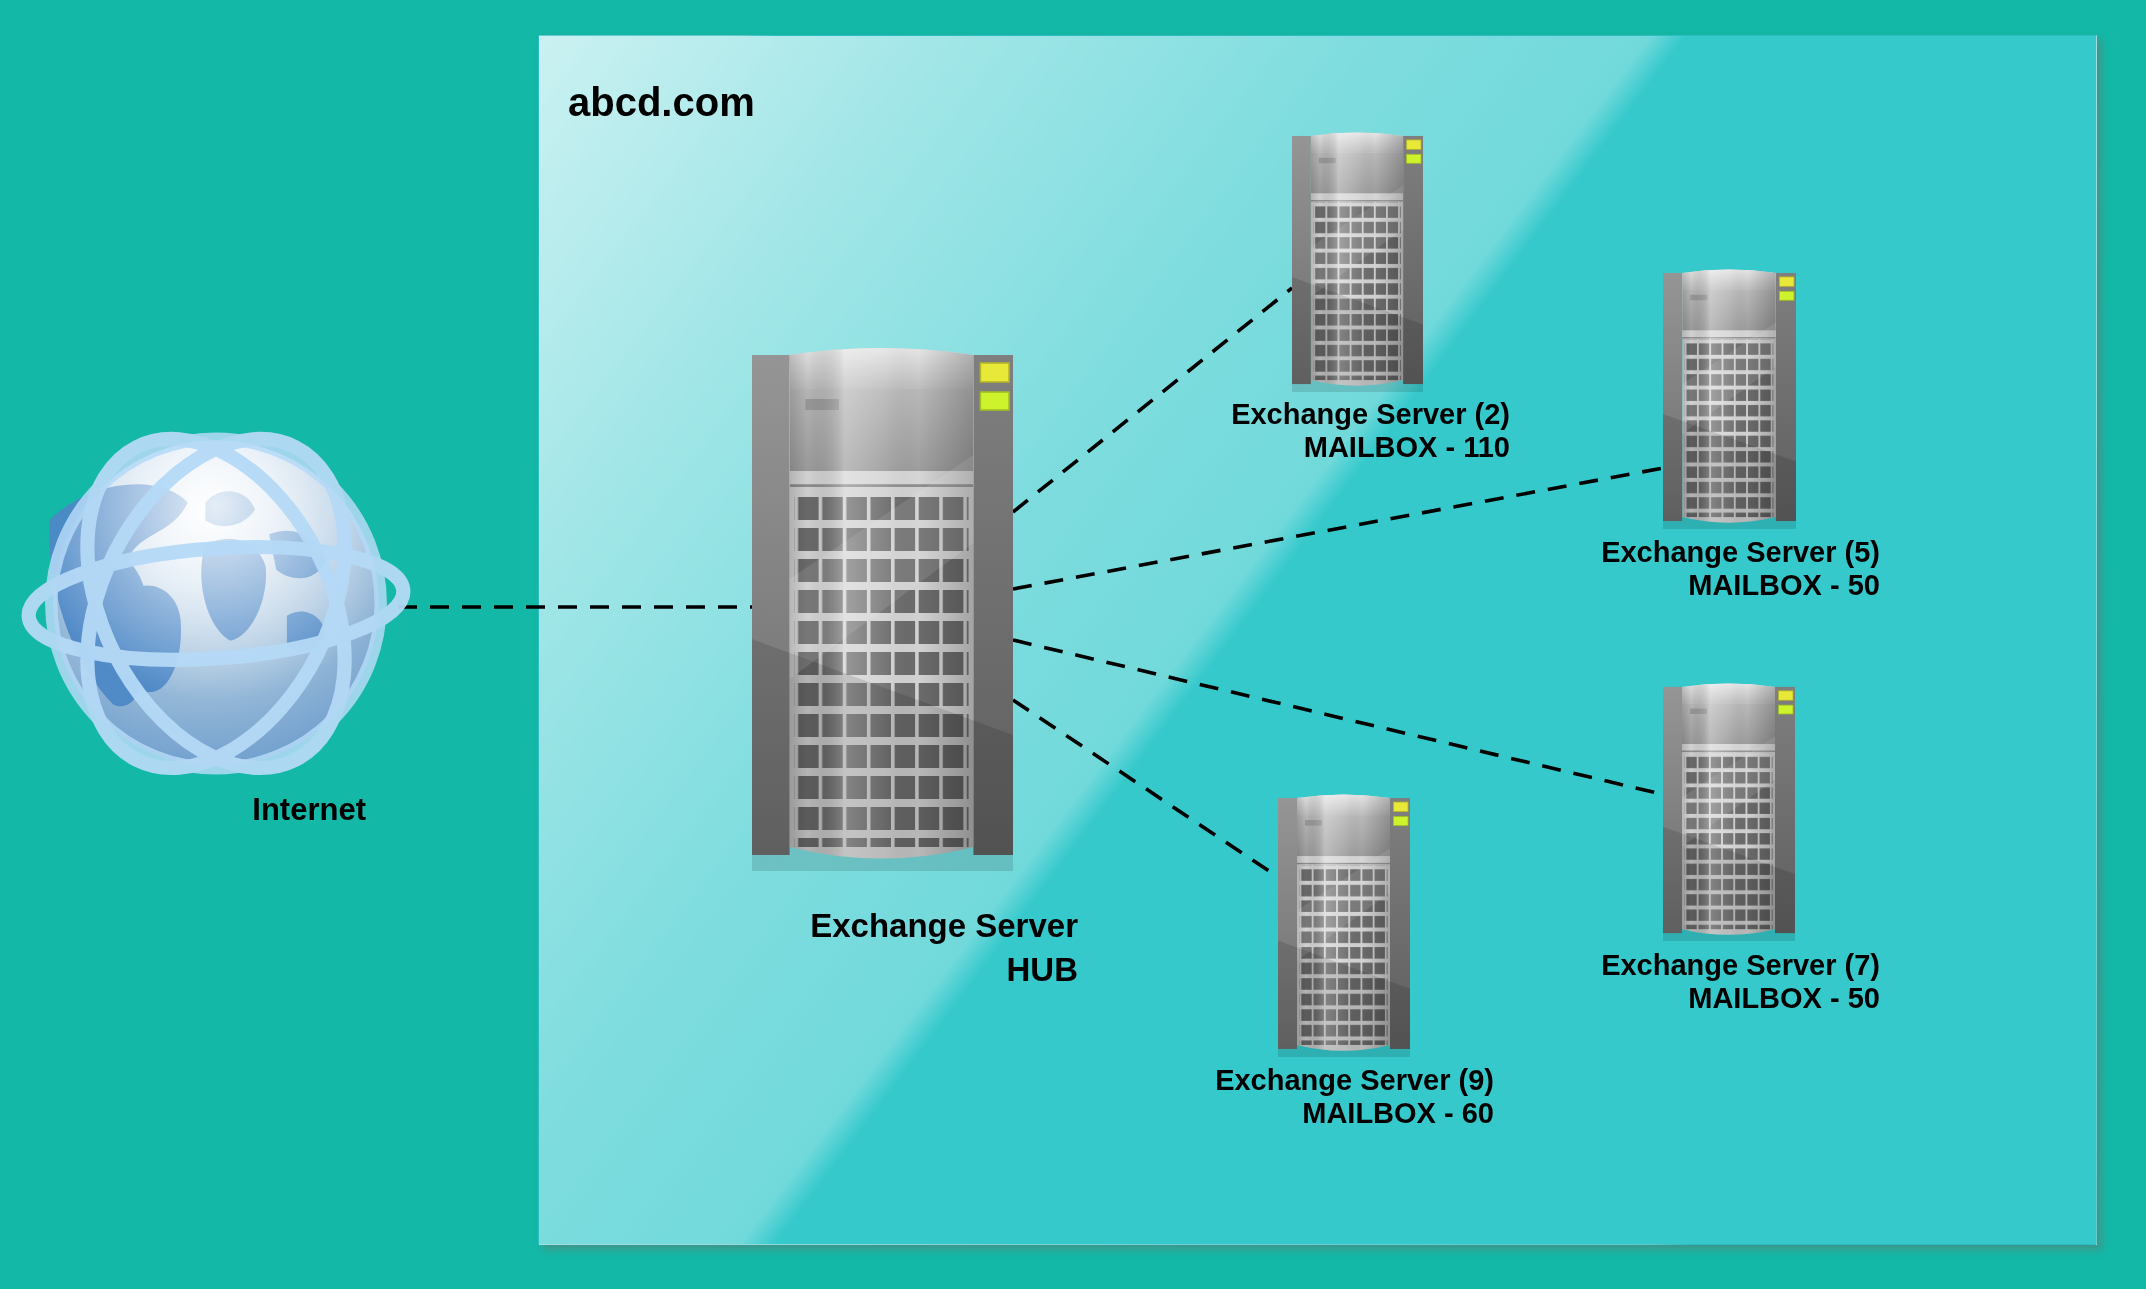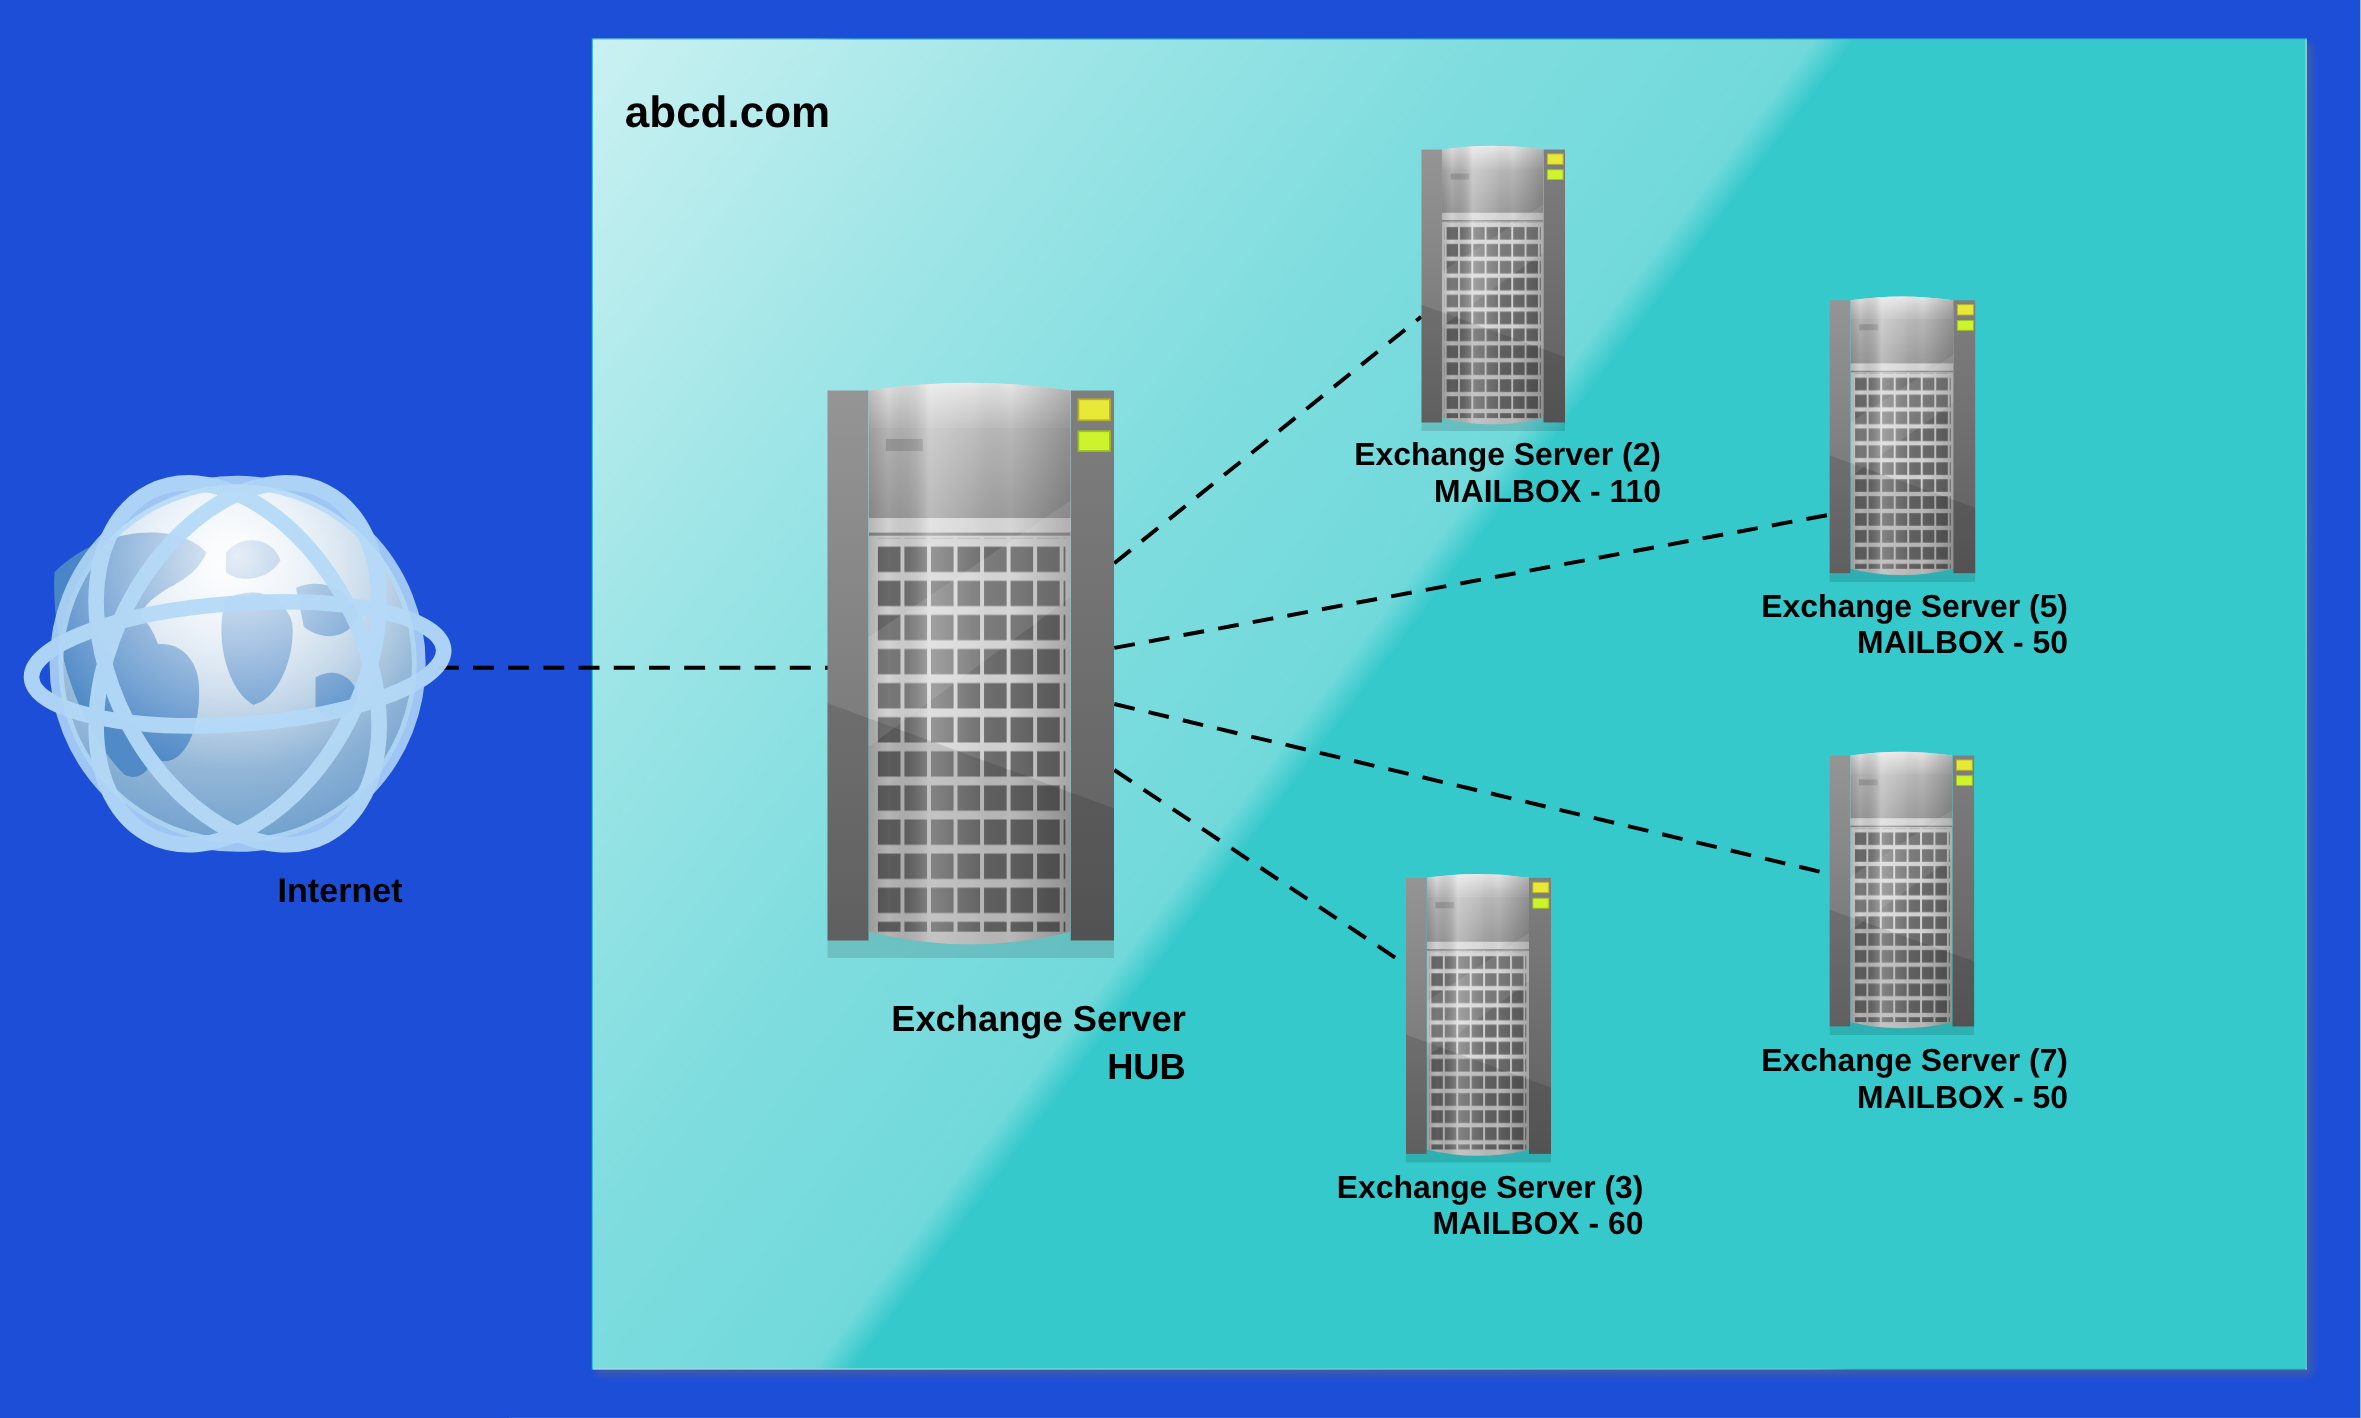--- a/index.html
+++ b/index.html
@@ -1,17 +1,17 @@
 <!DOCTYPE html>
 <html><head>
 <meta charset="utf-8">
 <style>
   html,body{margin:0;padding:0;background:#ffffff;}
   body{font-family:"Liberation Sans","DejaVu Sans",sans-serif;}
-  .canvas{position:relative;width:2146px;height:1289px;background:#1d4ed8;overflow:hidden;}
+  .canvas{position:relative;width:2146px;height:1289px;background:#14b8a6;overflow:hidden;}
 
   .domain-box{
     position:absolute;left:538px;top:35px;width:1557px;height:1208px;
     background:
       linear-gradient(127deg,
         rgba(255,255,255,0.74) 0%,
         rgba(255,255,255,0.52) 18%,
         rgba(255,255,255,0.36) 34%,
         rgba(255,255,255,0.30) 45%,
         rgba(255,255,255,0.0) 46.5%),
@@ -179,17 +179,17 @@
     <div>Exchange Server (7)</div>
     <div>MAILBOX - 50</div>
   </div>
 
   <div class="node" style="left:1278px;top:792px;width:132px;height:265px;">
     <svg viewBox="0 0 132 264" preserveAspectRatio="none">
       <use href="#server-tower" xlink:href="#server-tower" width="132" height="264"></use>
     </svg>
   </div>
   <div class="node-label" style="left:1196px;top:1064px;width:298px;">
-    <div>Exchange Server (3)</div>
+    <div>Exchange Server (9)</div>
     <div>MAILBOX - 60</div>
   </div>
 
 </div>
 
 </body></html>

